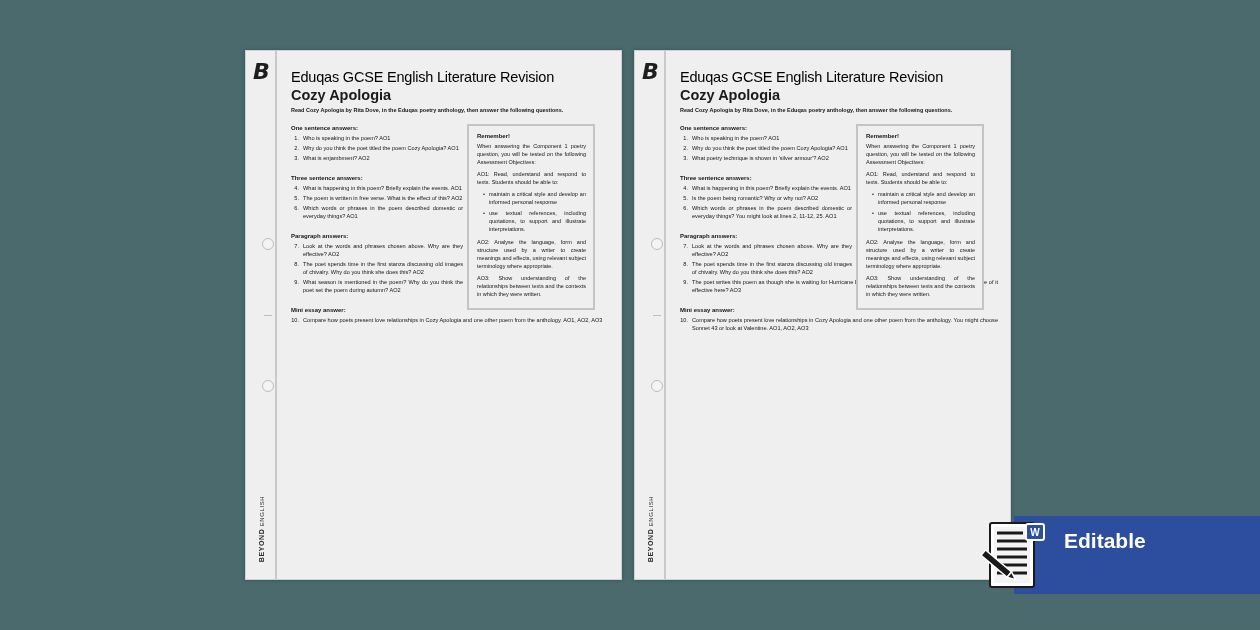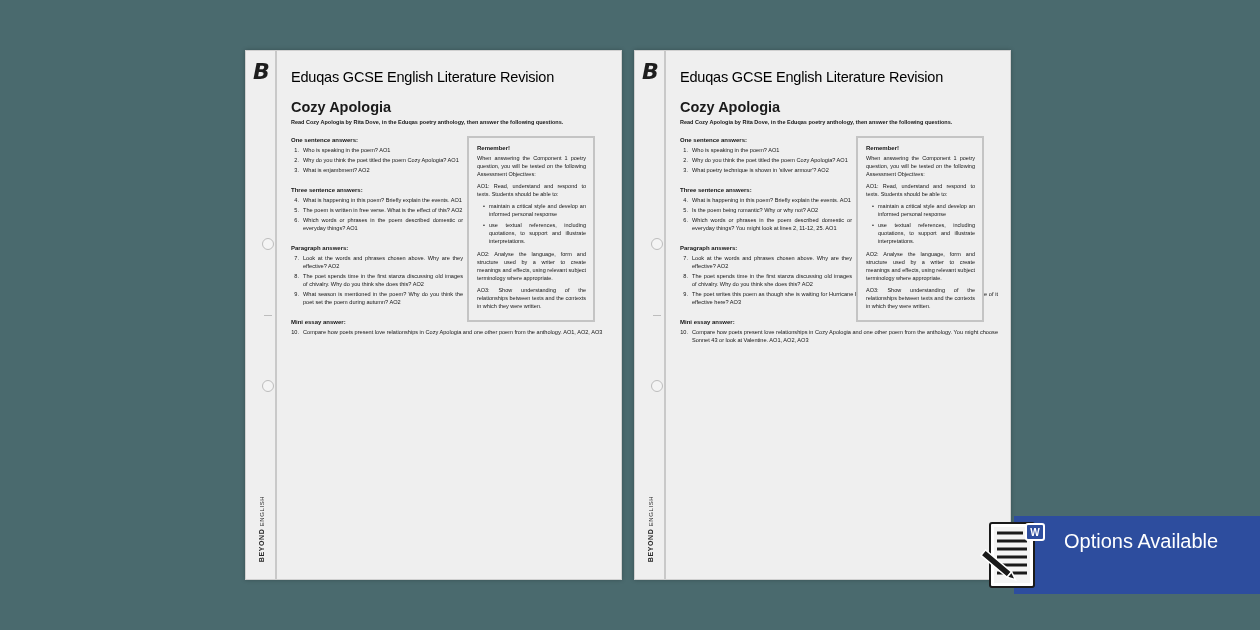--- a/index.html
+++ b/index.html
@@ -75,21 +75,21 @@
     .h-series {
       font-size: 14.5px;
       color: #000000;
       letter-spacing: -0.2px;
       white-space: nowrap;
     }
     .h-title {
       font-size: 14.5px;
       font-weight: bold;
       color: #1a1a1a;
-      margin-top: 14px;
+      margin-top: 2px;
     }
     .intro {
       font-size: 5.5px;
       line-height: 8px;
       font-weight: bold;
       margin-top: 3px;
       padding-right: 10px;
     }
     .cols {
       position: relative;
@@ -317,21 +317,21 @@
       <div class="q wide">
           <span class="n">10.</span>
           <span class="t">Compare how poets present love relationships in Cozy Apologia and one other poem from the anthology. You might choose Sonnet 43 or look at Valentine. AO1, AO2, AO3</span>
         </div>
     </div>
   </div>
 </div>
 
 <div class="badge">
   <div class="badge-text">
-    <span class="l2">Options Available</span>
+    <span class="l1">Editable</span>
   </div>
 </div>
 <svg class="doc-icon" viewBox="0 0 80 72">
   <rect x="14" y="3" width="44" height="64" rx="2" fill="#ffffff" stroke="#1a1a1a" stroke-width="2"></rect>
   <rect x="18" y="7" width="36" height="56" fill="#f4f4f4"></rect>
   <g stroke="#1a1a1a" stroke-width="3">
     <line x1="21" y1="13" x2="47" y2="13"></line>
     <line x1="21" y1="21" x2="51" y2="21"></line>
     <line x1="21" y1="29" x2="51" y2="29"></line>
     <line x1="21" y1="37" x2="51" y2="37"></line>

